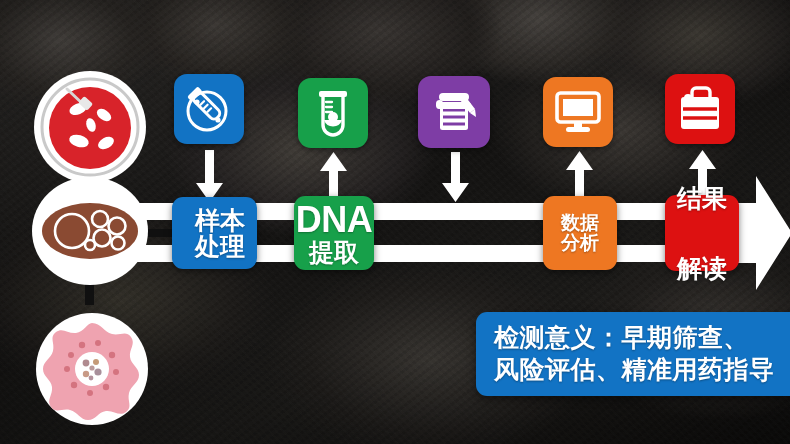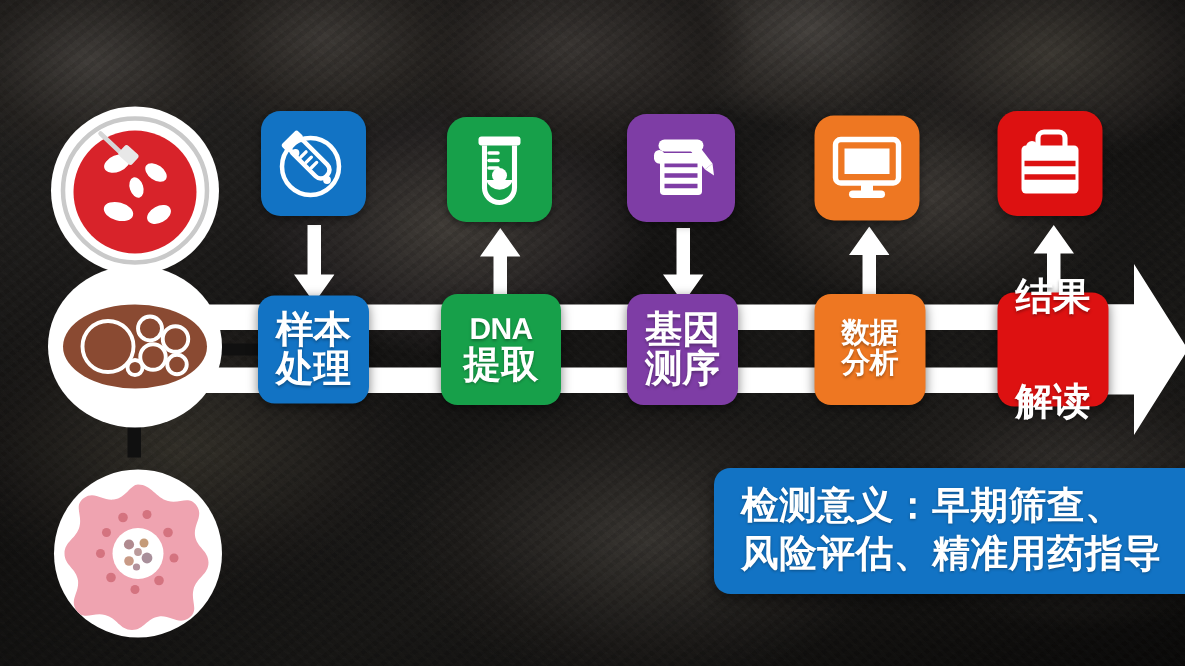--- a/index.html
+++ b/index.html
@@ -168,21 +168,21 @@
           <line x1="23" y1="17" x2="28" y2="17"></line>
           <line x1="23" y1="22" x2="28" y2="22"></line>
           <line x1="23" y1="27" x2="28" y2="27"></line>
         </g>
       </g>
     </svg>
   </div>
   <svg class="varrow" style="left:196px;top:150px;" width="27" height="52" viewBox="0 0 27 52">
     <path d="M9 0 L18 0 L18 33 L27 33 L13.5 52 L0 33 L9 33 Z" fill="#ffffff"></path>
   </svg>
-  <div class="chip" style="left:172px;top:197px;width:74px;height:72px;background:#1273c4;font-size:25px;">
+  <div class="chip" style="left:172px;top:197px;width:74px;height:72px;background:#1273c4;font-size:25px;padding-left:11px;">
     <span class="l1">样本</span>
     <span class="l2">处理</span>
   </div>
 
   <div class="tile" style="left:298px;top:78px;width:70px;height:70px;background:#17a04a;">
     <svg width="50" height="52" viewBox="0 0 50 52">
       <rect x="11" y="4" width="28" height="6" rx="2" fill="#fff"></rect>
       <path d="M15 10 L15 38 a10 10 0 0 0 20 0 L35 10" fill="none" stroke="#fff" stroke-width="3.4"></path>
       <path d="M16 33 a9.5 9.5 0 0 0 18 0 Z" fill="#fff"></path>
       <circle cx="25" cy="30" r="5" fill="#fff"></circle>
@@ -190,21 +190,21 @@
         <line x1="18" y1="15" x2="24" y2="15"></line>
         <line x1="18" y1="20" x2="24" y2="20"></line>
         <line x1="18" y1="25" x2="24" y2="25"></line>
       </g>
     </svg>
   </div>
   <svg class="varrow" style="left:320px;top:152px;" width="27" height="50" viewBox="0 0 27 50">
     <path d="M13.5 0 L27 19 L18 19 L18 50 L9 50 L9 19 L0 19 Z" fill="#ffffff"></path>
   </svg>
   <div class="chip" style="left:294px;top:196px;width:80px;height:74px;background:#17a04a;font-size:25px;">
-    <span class="l1" style="font-size:20px;letter-spacing:-.5px;">DNA</span>
+    <span class="l1" style="font-size:36px;letter-spacing:-.5px;">DNA</span>
     <span class="l2">提取</span>
   </div>
 
   <div class="tile" style="left:418px;top:76px;width:72px;height:72px;background:#7e3da5;">
     <svg width="54" height="52" viewBox="0 0 54 52">
       <rect x="13" y="16" width="28" height="28" rx="2.5" fill="#fff"></rect>
       <g stroke="#7e3da5" stroke-width="3">
         <line x1="16" y1="24" x2="38" y2="24"></line>
         <line x1="16" y1="31" x2="38" y2="31"></line>
         <line x1="16" y1="38" x2="38" y2="38"></line>
@@ -212,24 +212,20 @@
       <rect x="12" y="7" width="30" height="8" rx="4" fill="#fff"></rect>
       <rect x="10" y="16" width="34" height="7" rx="3.5" fill="#fff"></rect>
       <rect x="9" y="14" width="7" height="9" rx="3.5" fill="#fff"></rect>
       <path d="M38 10 L48 23 L43 27 L33 14 Z" fill="#fff"></path>
       <path d="M43 27 L48 23 L49 31 Z" fill="#fff"></path>
     </svg>
   </div>
   <svg class="varrow" style="left:442px;top:152px;" width="27" height="50" viewBox="0 0 27 50">
     <path d="M9 0 L18 0 L18 31 L27 31 L13.5 50 L0 31 L9 31 Z" fill="#ffffff"></path>
   </svg>
-  <div class="chip" style="left:418px;top:196px;width:74px;height:74px;background:#7e3da5;font-size:25px;">
-    <span class="l1">基因</span>
-    <span class="l2">测序</span>
-  </div>
 
   <div class="tile" style="left:543px;top:77px;width:70px;height:70px;background:#ee7722;">
     <svg width="52" height="48" viewBox="0 0 52 48">
       <rect x="5" y="5" width="42" height="29" rx="3.5" fill="none" stroke="#fff" stroke-width="3.6"></rect>
       <rect x="11" y="11" width="30" height="17" fill="#fff"></rect>
       <rect x="22" y="34" width="8" height="6" fill="#fff"></rect>
       <rect x="14" y="39" width="24" height="5" rx="2.5" fill="#fff"></rect>
     </svg>
   </div>
   <svg class="varrow" style="left:566px;top:151px;" width="27" height="51" viewBox="0 0 27 51">

